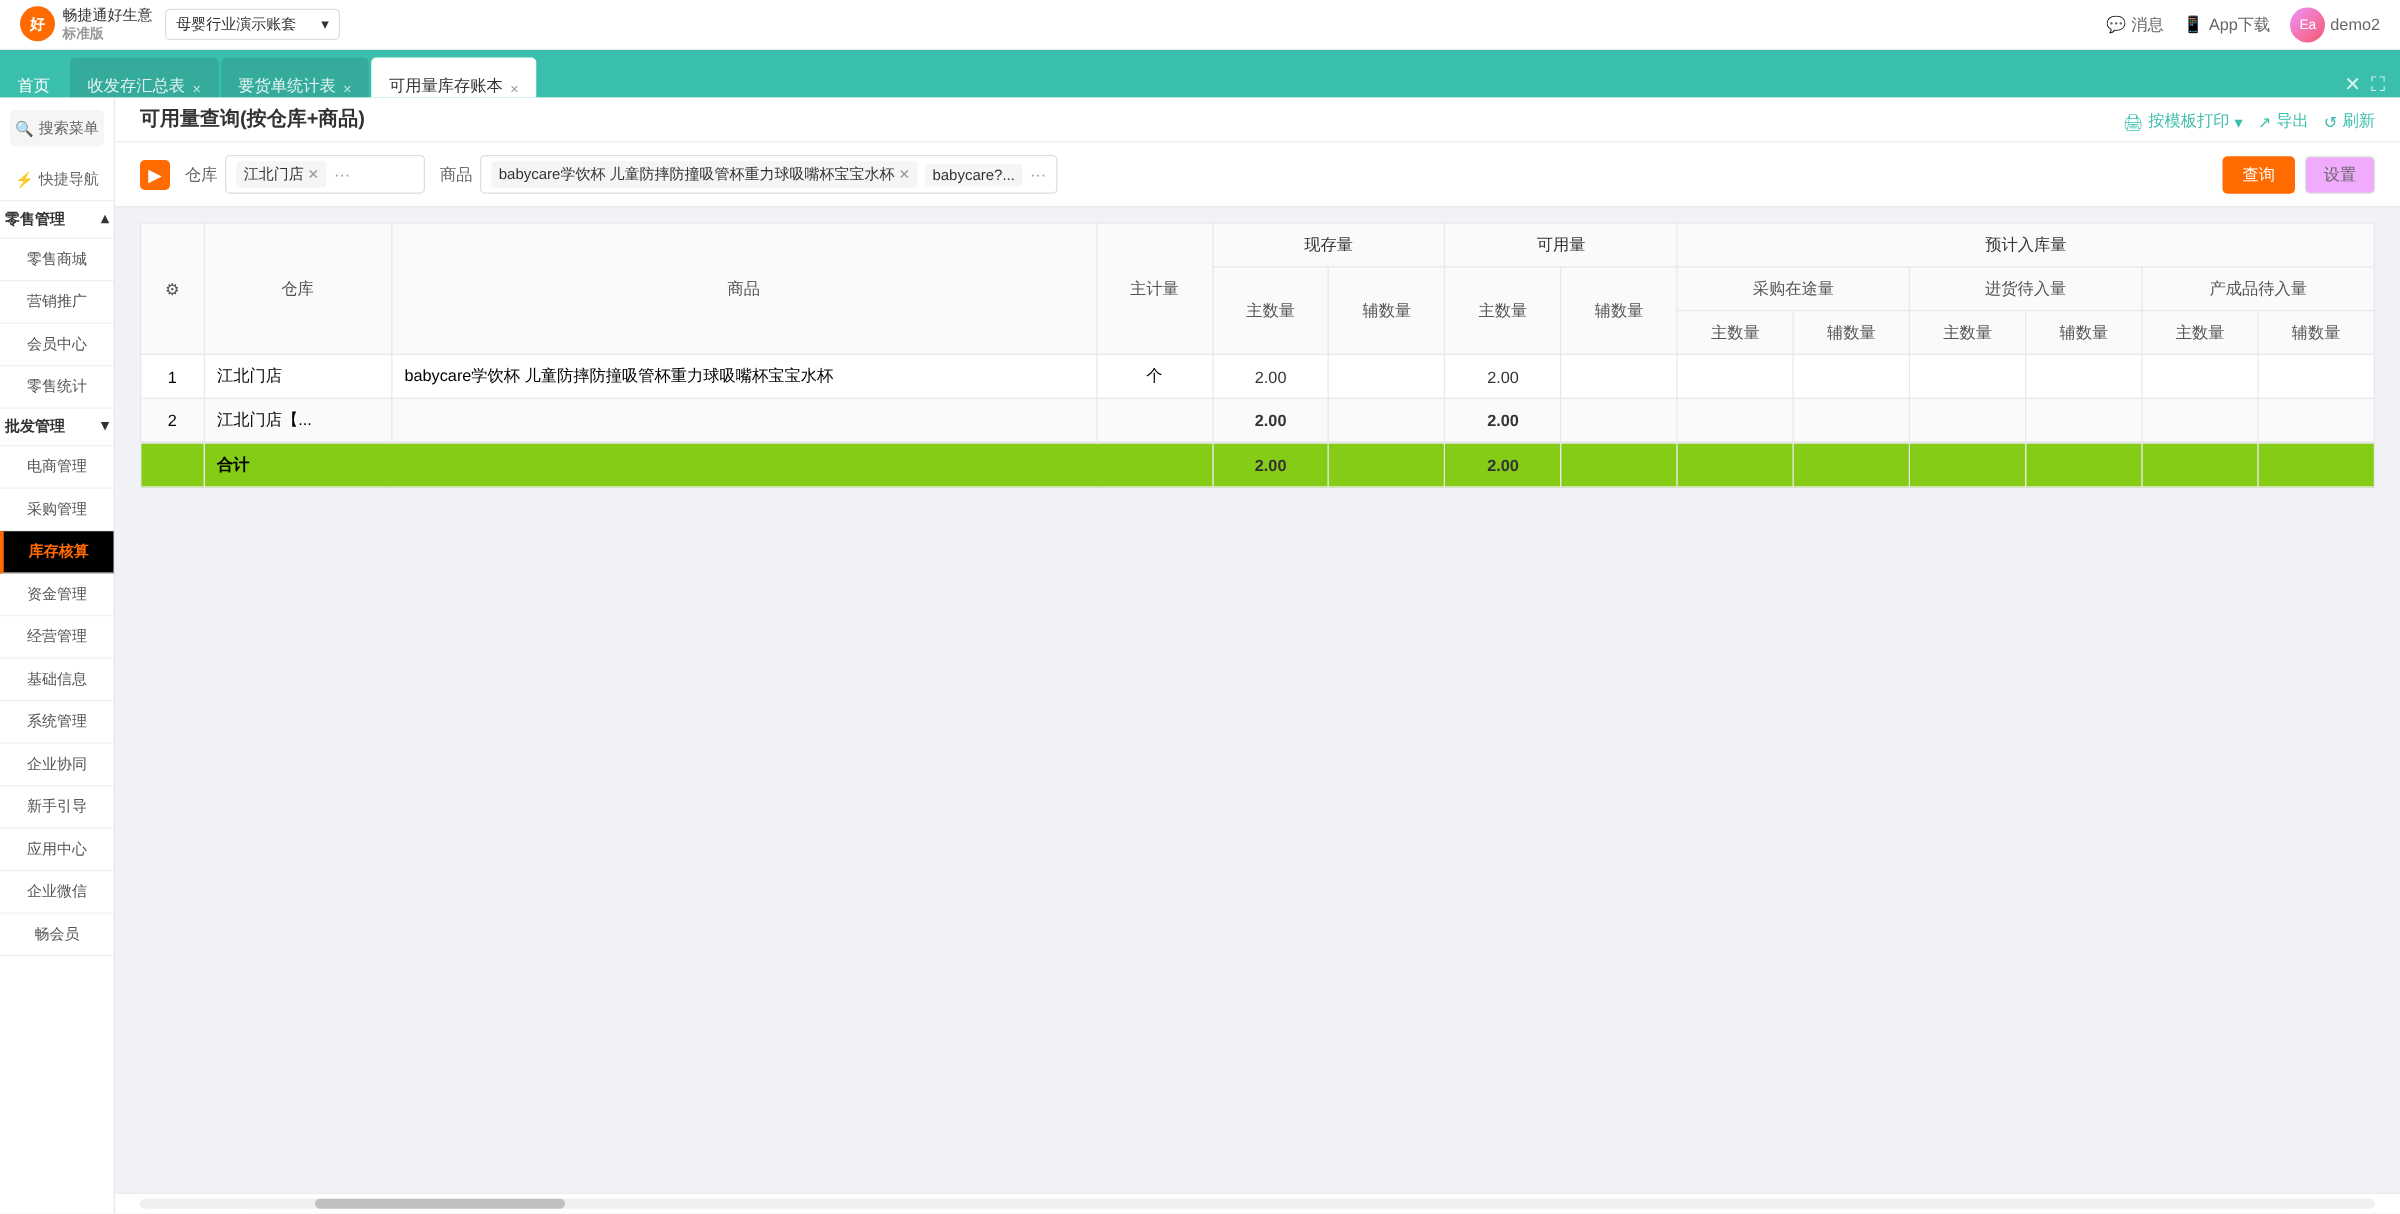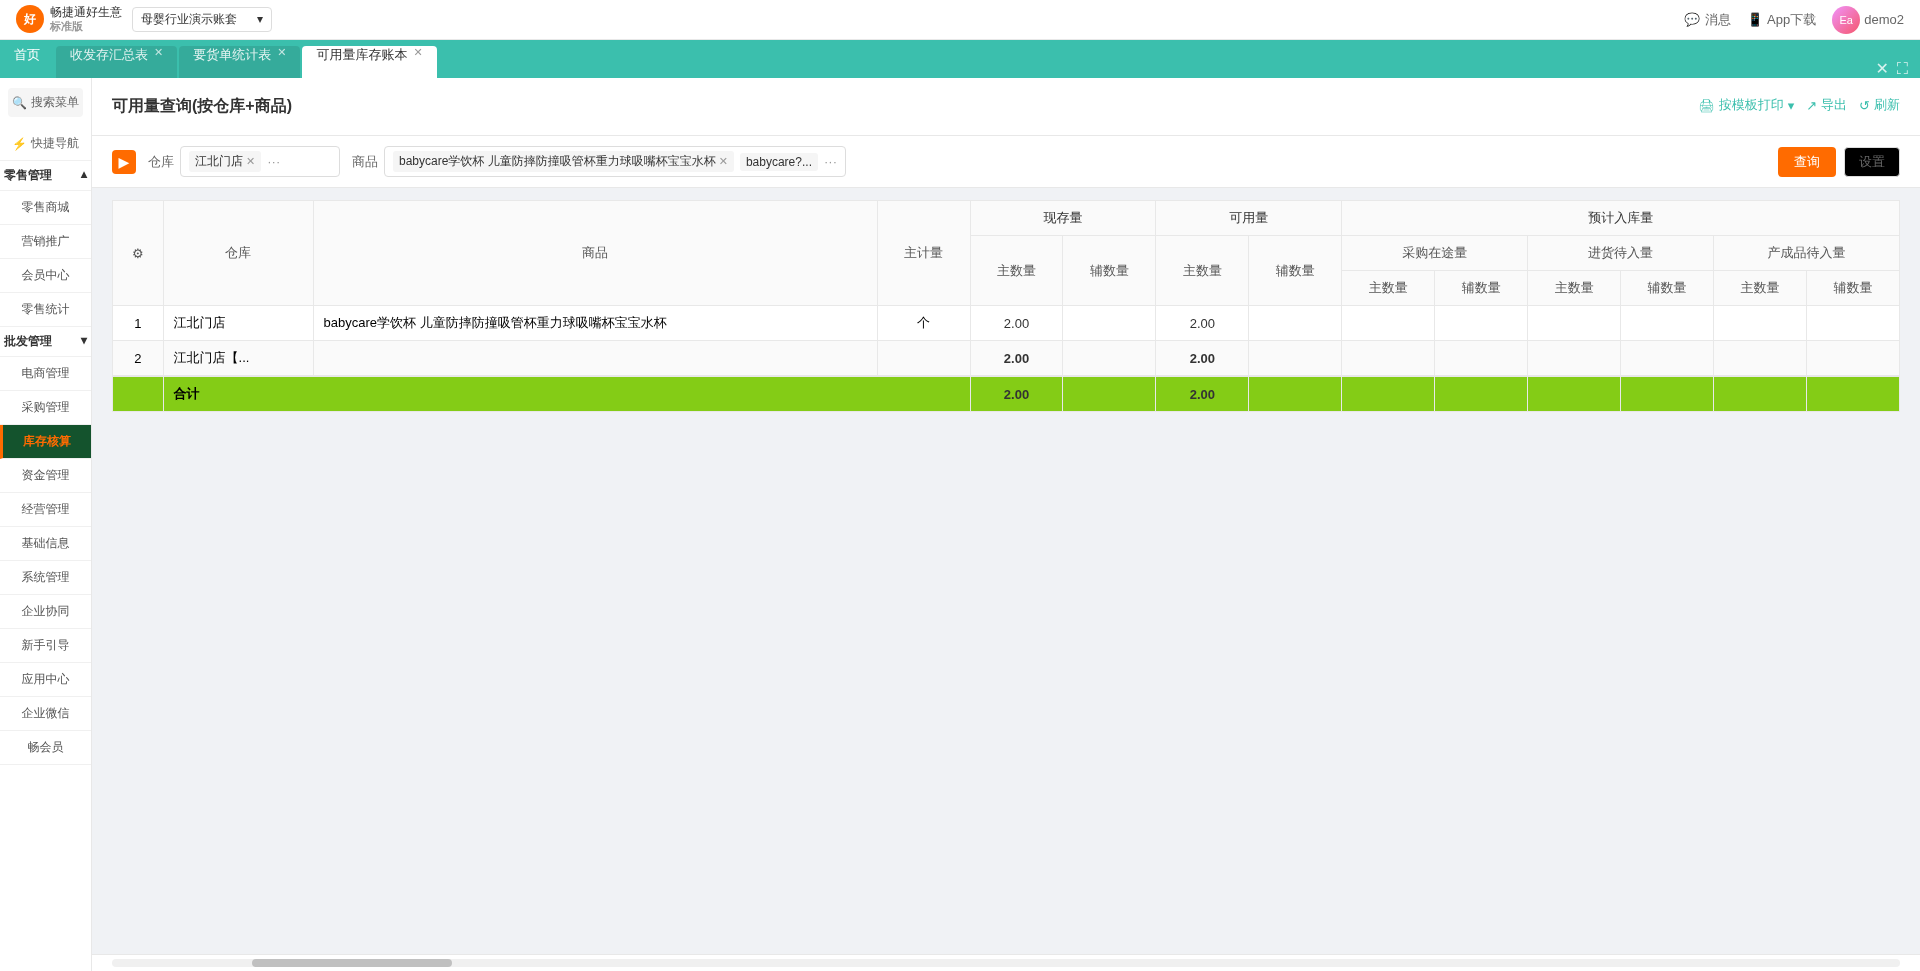--- a/index.html
+++ b/index.html
@@ -32,29 +32,30 @@
       background: #3bbfad;
       display: flex;
       align-items: flex-end;
       padding: 0 0 0 0;
       flex-shrink: 0;
     }
     .tab {
       height: 32px;
       padding: 0 14px;
       display: flex;
-      align-items: flex-start;
+      align-items: flex-end;
       gap: 6px;
       cursor: pointer;
       font-size: 13px;
       color: rgba(255,255,255,0.85);
       background: rgba(0,0,0,0.1);
       border-radius: 4px 4px 0 0;
       margin-right: 2px;
       white-space: nowrap;
+      font-family: Liberation Mono, monospace;
     }
     .tab.active { background: #fff; color: #333; font-weight: 500; }
     .tab .close-icon { font-size: 11px; color: rgba(255,255,255,0.7); cursor: pointer; }
     .tab.active .close-icon { color: #999; }
     .tab-home { background: transparent; color: white; font-size: 13px; }
     .tabs-spacer { flex: 1; }
     .tabs-actions { display: flex; align-items: center; padding: 0 12px; gap: 8px; }
     .tabs-action-btn { color: rgba(255,255,255,0.8); cursor: pointer; font-size: 16px; }
 
     
@@ -108,31 +109,31 @@
       border-bottom: 1px solid #f0f0f0;
     }
     .sidebar-item {
       padding: 8px 8px;
       font-size: 12px;
       color: #555;
       cursor: pointer;
       text-align: center;
       border-bottom: 1px solid #f0f0f0;
     }
-    .sidebar-item.active { background: #14532d; color: #ff6b00; font-weight: bold; border-left: 3px solid #ff6b00; }
+    .sidebar-item.active { background: #000000; color: #ff6b00; font-weight: bold; border-left: 3px solid #ff6b00; }
 
     
     .content-area { flex: 1; overflow: hidden; display: flex; flex-direction: column; background: #f0f2f5; }
 
     
     .page-header {
       background: #fff;
-      padding: 18px 20px;
-      display: flex;
-      align-items: flex-start;
+      padding: 7px 20px;
+      display: flex;
+      align-items: flex-end;
       justify-content: space-between;
       border-bottom: 1px solid #e8e8e8;
       flex-shrink: 0;
     }
     .page-title { font-size: 16px; font-weight: bold; color: #333; }
     .page-actions { display: flex; align-items: center; gap: 12px; }
     .action-btn { display: flex; align-items: center; gap: 4px; color: #3bbfad; cursor: pointer; font-size: 13px; }
 
     
     .filter-area {
@@ -187,21 +188,21 @@
     .btn-query {
       background: #ff6b00;
       color: white;
       border: none;
       border-radius: 4px;
       padding: 6px 16px;
       cursor: pointer;
       font-size: 13px;
     }
     .btn-setting {
-      background: #000000;
+      background: #f0abfc;
       color: #666;
       border: 1px solid #ddd;
       border-radius: 4px;
       padding: 5px 14px;
       cursor: pointer;
       font-size: 13px;
     }
 
     
     .table-area { flex: 1; overflow: auto; padding: 12px 20px; }

